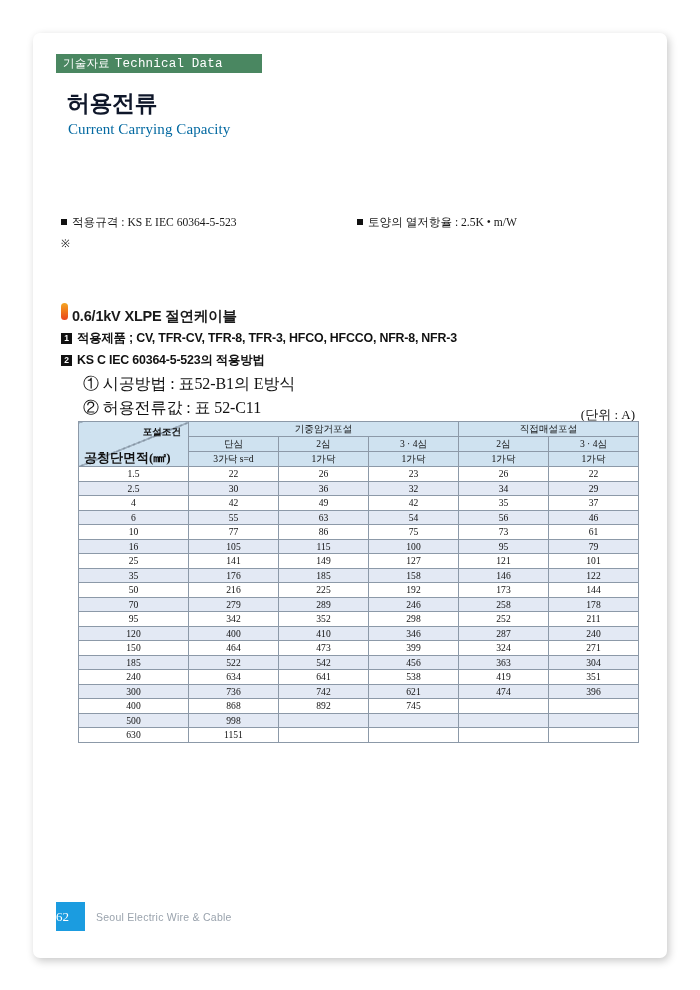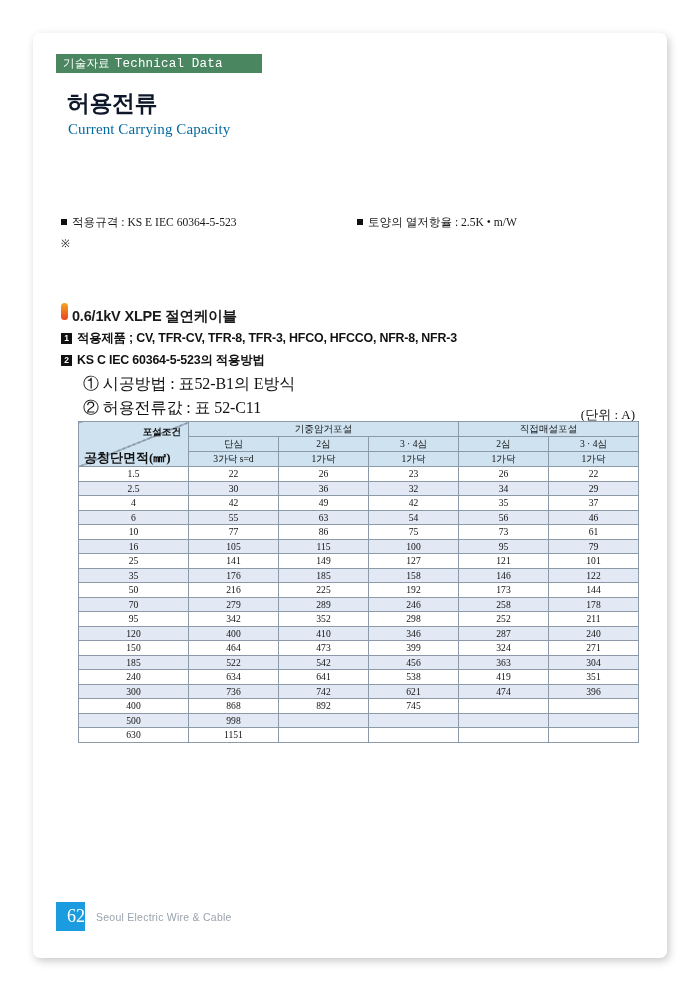--- a/index.html
+++ b/index.html
@@ -237,23 +237,23 @@
     position: absolute;
     left: 23px;
     bottom: 27px;
     display: flex;
     align-items: center;
   }
   .pg-badge {
     width: 29px; height: 29px;
     background: #1b9ce0;
     color: #fff;
-    font-size: 18px;
+    font-size: 13px;
     line-height: 29px;
-    text-align: right;
+    text-align: left;
     font-family: "Liberation Serif", "DejaVu Serif", serif;
   }
   .footer-txt {
     margin-left: 11px;
     font-size: 10.5px;
     color: #9aa3ad;
     letter-spacing: .25px;
   }
 </style>
 </head>

